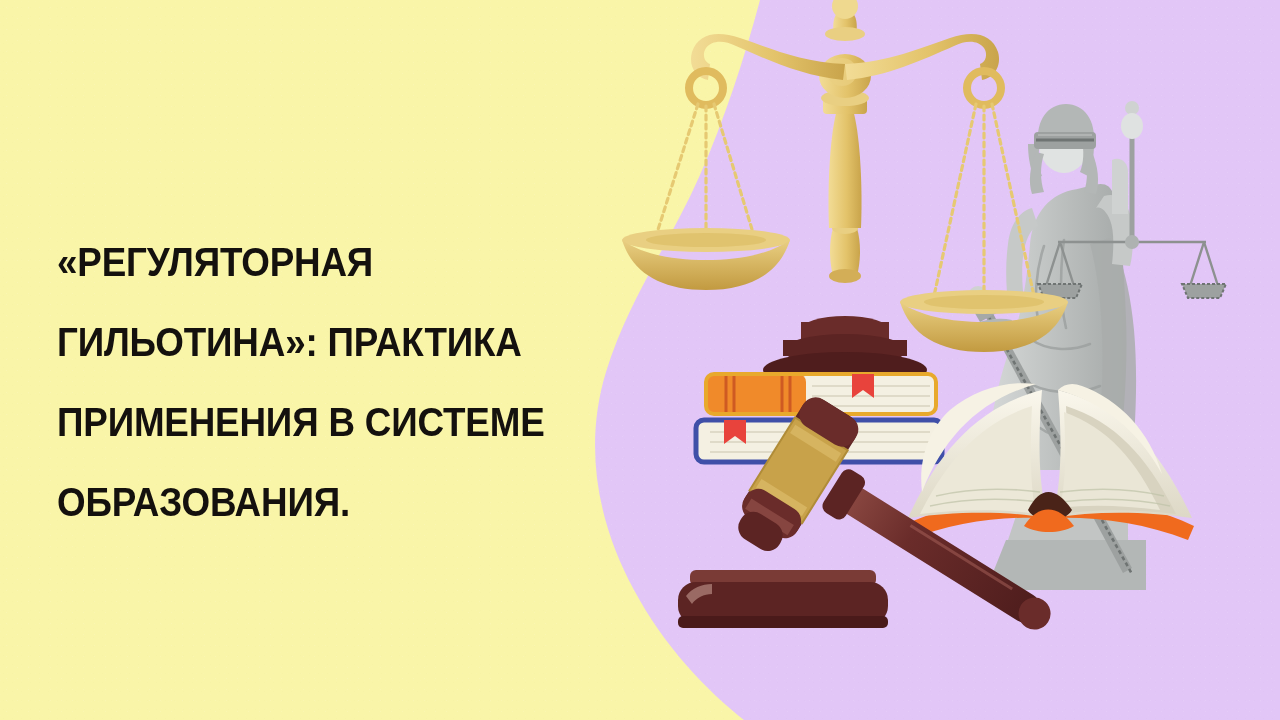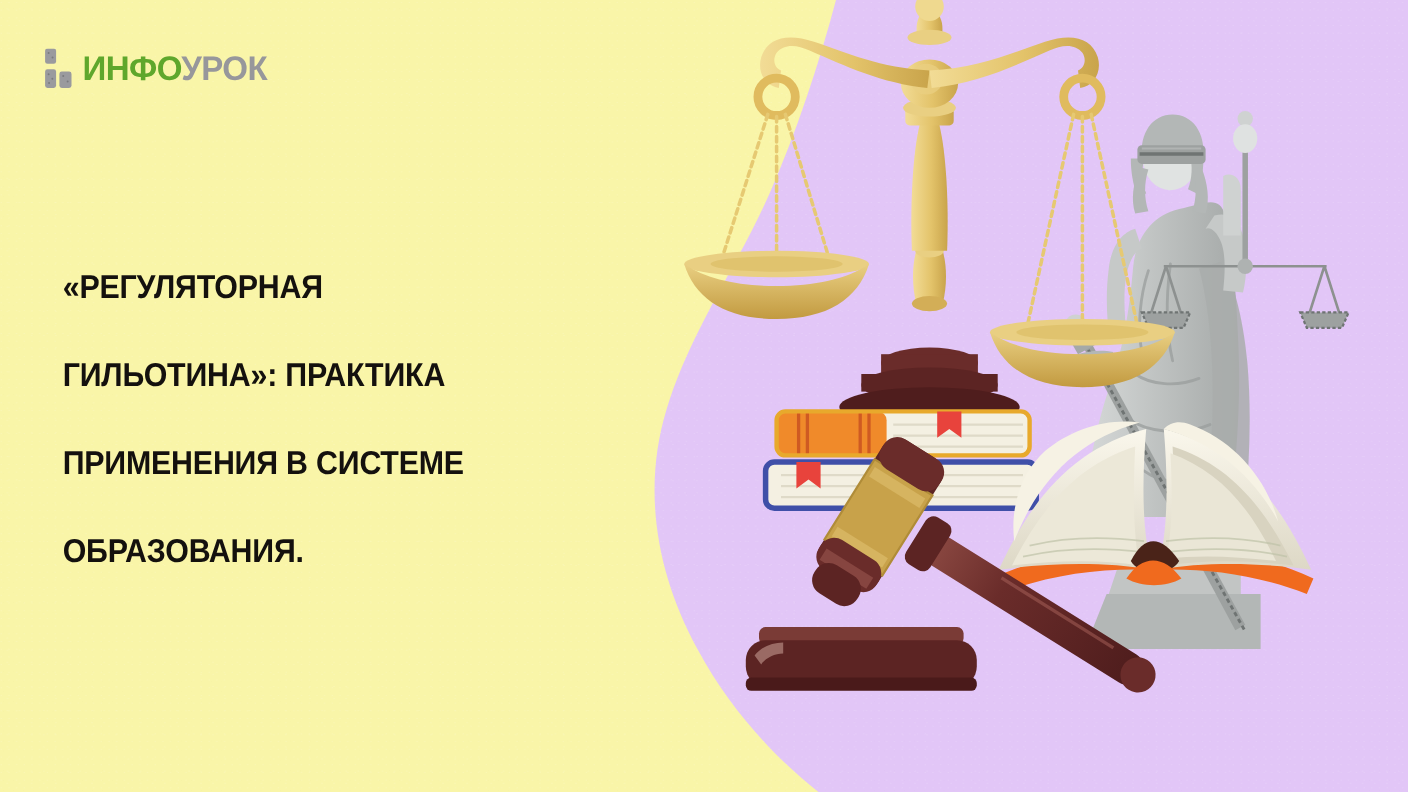--- a/index.html
+++ b/index.html
@@ -38,21 +38,21 @@
   .lg-green { color:#5fa72c; }
   .lg-grey  { color:#97979b; }
 
   
   #headline {
     position:absolute; left:57px; top:222px;
     width:520px;
     color:#14110e;
     font-family:"Liberation Sans", sans-serif;
     font-weight:bold;
-    font-size:30px;
+    font-size:40px;
     line-height:80px;
     letter-spacing:-0.2px;
     text-transform:uppercase;
   }
   #headline .ln { display:block; transform:scaleX(.92); transform-origin:left center; white-space:nowrap; }
 
   
   #art { position:absolute; left:620px; top:40px; width:640px; height:640px; }
   #art svg { width:100%; height:100%; display:block; overflow:visible; }
 </style>
@@ -64,41 +64,20 @@
   <svg id="bg-svg" viewBox="0 0 1280 720" preserveAspectRatio="none">
     <rect x="0" y="0" width="1280" height="720" fill="#f9f5a8"></rect>
     <path fill="#e2c6f7" d="M1280,0 L760,0 C744,60 724,120 700,175
          C670,243 628,300 606,372
          C584,444 596,520 634,590
          C664,646 706,690 744,720
          L1280,720 Z"></path>
   </svg>
   <div class="noise"></div>
 
-  <div id="logo">
-    <svg id="logo-mark" viewBox="0 0 26 36">
-      <g fill="#9a9a9e">
-        <rect x="1" y="0" width="10" height="14" rx="2.2"></rect>
-        <rect x="1" y="19" width="10" height="17" rx="2.2"></rect>
-        <rect x="14" y="21" width="11" height="15" rx="2.2"></rect>
-      </g>
-      <g fill="#6f7073" opacity=".75">
-        <circle cx="4.2" cy="4.2" r=".9"></circle>
-          <circle cx="7.8" cy="8.2" r=".9"></circle>
-        <circle cx="4.2" cy="23.5" r=".9"></circle>
-          <circle cx="7.6" cy="27.5" r=".9"></circle>
-        <circle cx="4.6" cy="31.5" r=".9"></circle>
-        <circle cx="17.5" cy="25" r=".9"></circle>
-          <circle cx="21.5" cy="30" r=".9"></circle>
-      </g>
-    </svg>
-    <div id="logo-text">
-      <span class="lg-green">ИНФО</span><span class="lg-grey">УРОК</span>
-    </div>
-  </div>
 
   <h1 id="headline">
     <span class="ln">«РЕГУЛЯТОРНАЯ</span>
     <span class="ln">ГИЛЬОТИНА»: ПРАКТИКА</span>
     <span class="ln">ПРИМЕНЕНИЯ В СИСТЕМЕ</span>
     <span class="ln">ОБРАЗОВАНИЯ.</span>
   </h1>
 
   <div id="art">
     <svg viewBox="0 0 640 640">

